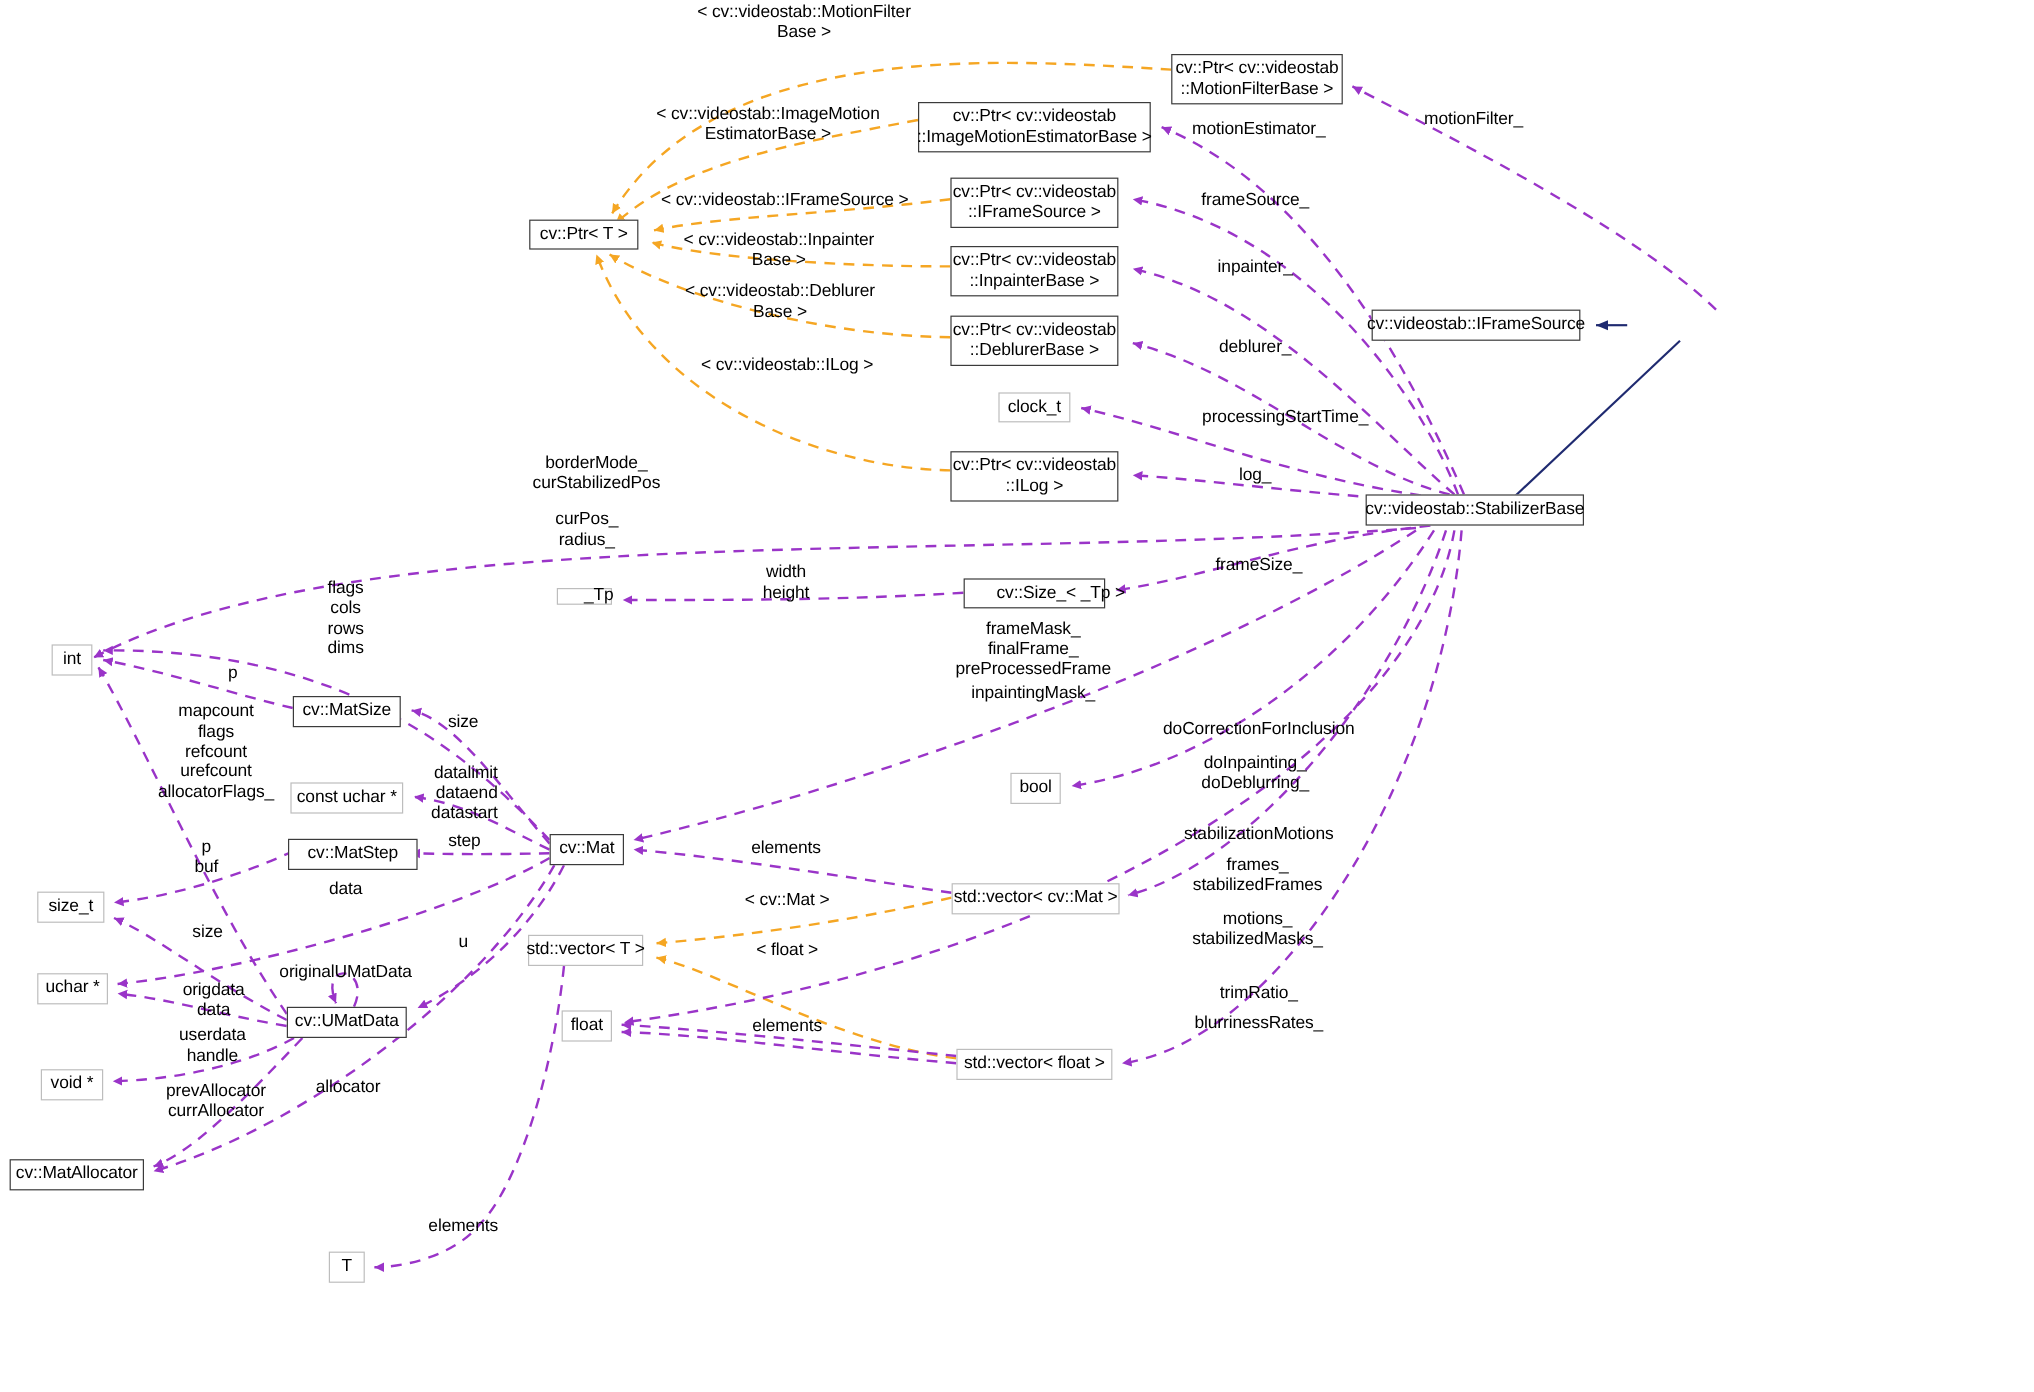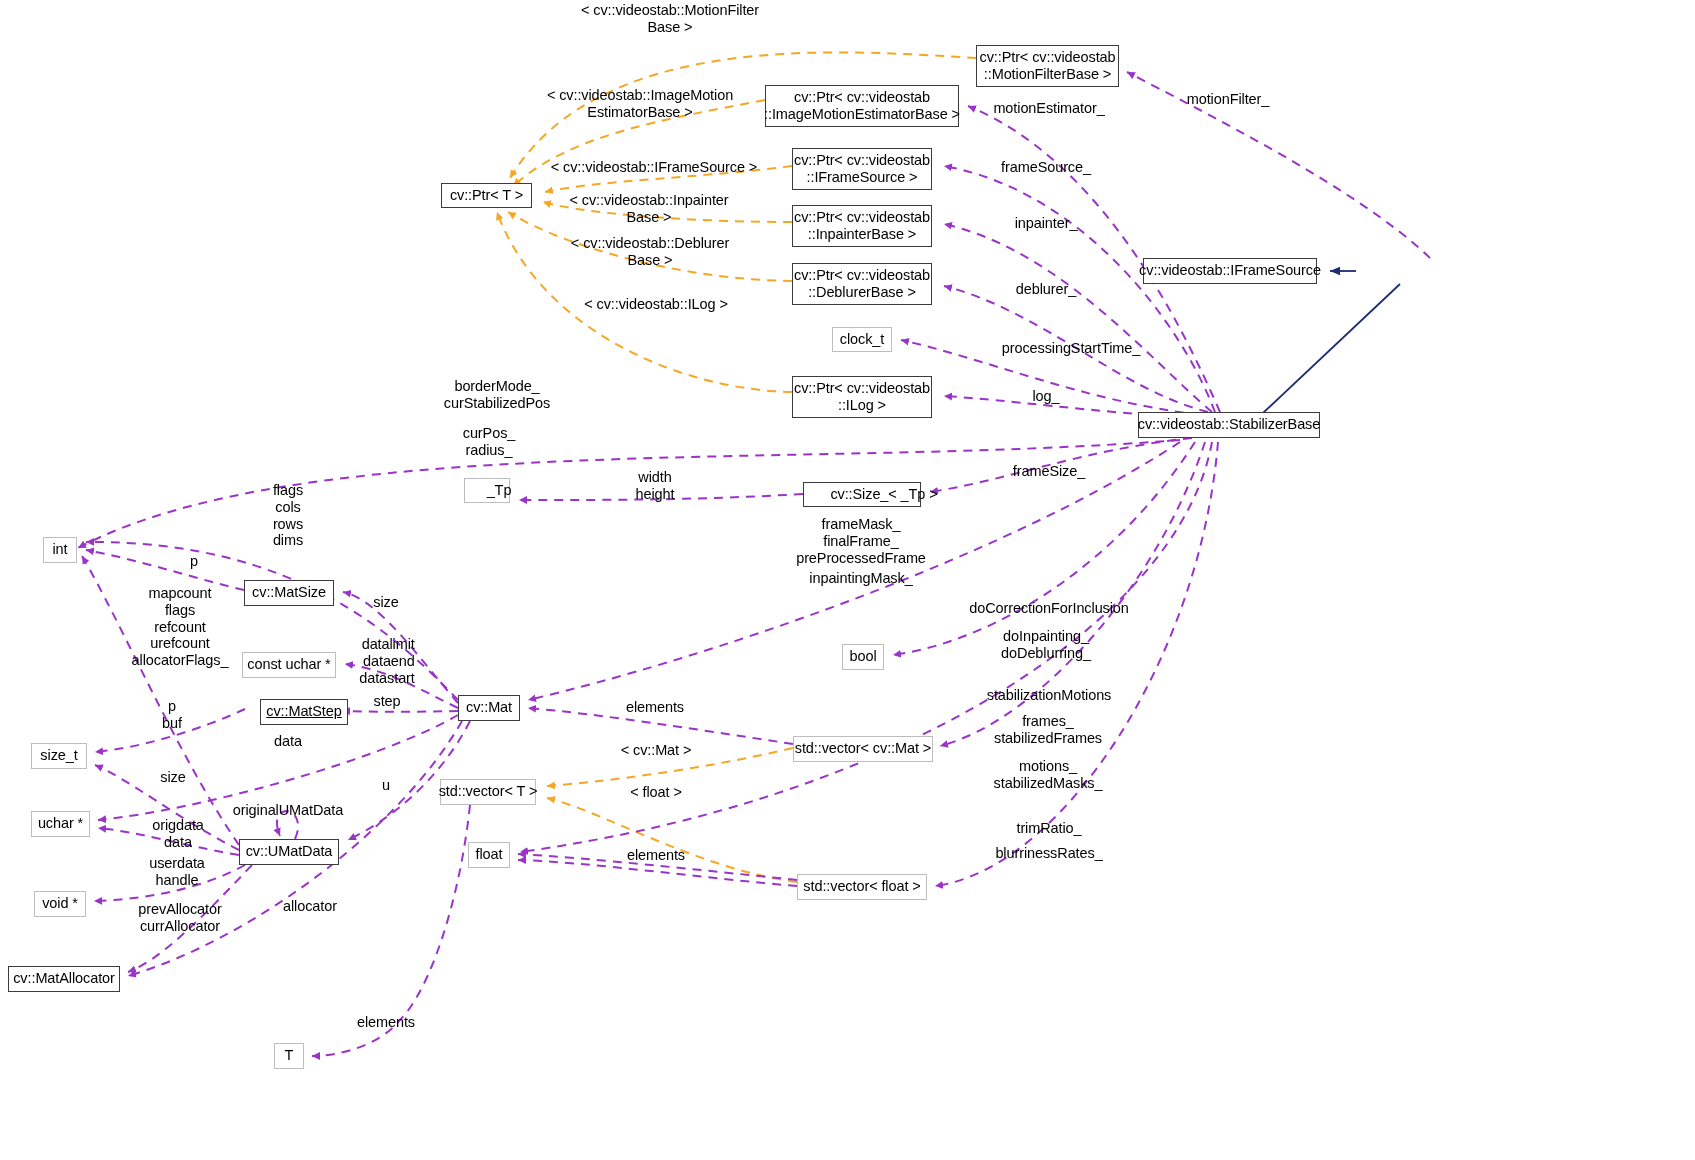--- a/index.html
+++ b/index.html
@@ -119,27 +119,27 @@
 ::IFrameSource &gt;</span></div>
   <div class="node thick" style="left:792px;top:205px;width:140px;height:42px;"><span>cv::Ptr&lt; cv::videostab
 ::InpainterBase &gt;</span></div>
   <div class="node thick" style="left:792px;top:263px;width:140px;height:42px;"><span>cv::Ptr&lt; cv::videostab
 ::DeblurerBase &gt;</span></div>
   <div class="node thick" style="left:792px;top:376px;width:140px;height:42px;"><span>cv::Ptr&lt; cv::videostab
 ::ILog &gt;</span></div>
 
   <div class="node thick" style="left:441px;top:183px;width:91px;height:25px;"><span>cv::Ptr&lt; T &gt;</span></div>
   <div class="node thin" style="left:832px;top:327px;width:60px;height:25px;"><span>clock_t</span></div>
-  <div class="node thin" style="left:464px;top:478px;width:46px;height:25px;padding-left:24px;"><span>_Tp</span></div>
+  <div class="node thin" style="left:464px;top:490px;width:46px;height:14px;padding-left:24px;"><span>_Tp</span></div>
   <div class="node thick" style="left:803px;top:482px;width:118px;height:25px;padding-left:44px;"><span>cv::Size_&lt; _Tp &gt;</span></div>
 
   <div class="node thin" style="left:43px;top:537px;width:34px;height:26px;"><span>int</span></div>
   <div class="node thick" style="left:244px;top:580px;width:90px;height:26px;"><span>cv::MatSize</span></div>
   <div class="node thin" style="left:242px;top:652px;width:94px;height:26px;"><span>const uchar *</span></div>
-  <div class="node thick" style="left:260px;top:699px;width:88px;height:26px;text-decoration:underline;"><span>cv::MatStep</span></div>
+  <div class="node thick" style="left:240px;top:699px;width:108px;height:26px;"><span>cv::MatStep</span></div>
   <div class="node thick" style="left:458px;top:695px;width:62px;height:26px;"><span>cv::Mat</span></div>
   <div class="node thin" style="left:31px;top:743px;width:56px;height:26px;"><span>size_t</span></div>
   <div class="node thin" style="left:31px;top:811px;width:59px;height:26px;"><span>uchar *</span></div>
   <div class="node thin" style="left:34px;top:891px;width:52px;height:26px;"><span>void *</span></div>
   <div class="node thick" style="left:239px;top:839px;width:100px;height:26px;"><span>cv::UMatData</span></div>
   <div class="node thick" style="left:8px;top:966px;width:112px;height:26px;"><span>cv::MatAllocator</span></div>
 
   <div class="node thin" style="left:842px;top:644px;width:42px;height:26px;"><span>bool</span></div>
   <div class="node thin" style="left:468px;top:842px;width:42px;height:26px;"><span>float</span></div>
   <div class="node thin" style="left:274px;top:1043px;width:30px;height:26px;"><span>T</span></div>
@@ -198,21 +198,21 @@
   <div class="lbl" style="left:288px;top:733px;"><span>data</span></div>
   <div class="lbl" style="left:173px;top:769px;"><span>size</span></div>
   <div class="lbl" style="left:386px;top:777px;"><span>u</span></div>
   <div class="lbl" style="left:288px;top:802px;"><span>originalUMatData</span></div>
   <div class="lbl" style="left:178px;top:817px;"><span>origdata
 data</span></div>
   <div class="lbl" style="left:177px;top:855px;"><span>userdata
 handle</span></div>
   <div class="lbl" style="left:180px;top:901px;"><span>prevAllocator
 currAllocator</span></div>
-  <div class="lbl" style="left:290px;top:898px;margin-left:20px;"><span>allocator</span></div>
+  <div class="lbl" style="left:290px;top:898px;"><span>allocator</span></div>
 
   <div class="lbl" style="left:655px;top:699px;"><span>elements</span></div>
   <div class="lbl" style="left:656px;top:742px;"><span>&lt; cv::Mat &gt;</span></div>
   <div class="lbl" style="left:656px;top:784px;"><span>&lt; float &gt;</span></div>
   <div class="lbl" style="left:656px;top:847px;"><span>elements</span></div>
   <div class="lbl" style="left:386px;top:1014px;"><span>elements</span></div>
 
   <div class="lbl" style="left:861px;top:516px;"><span>frameMask_
 finalFrame_
 preProcessedFrame</span></div>

